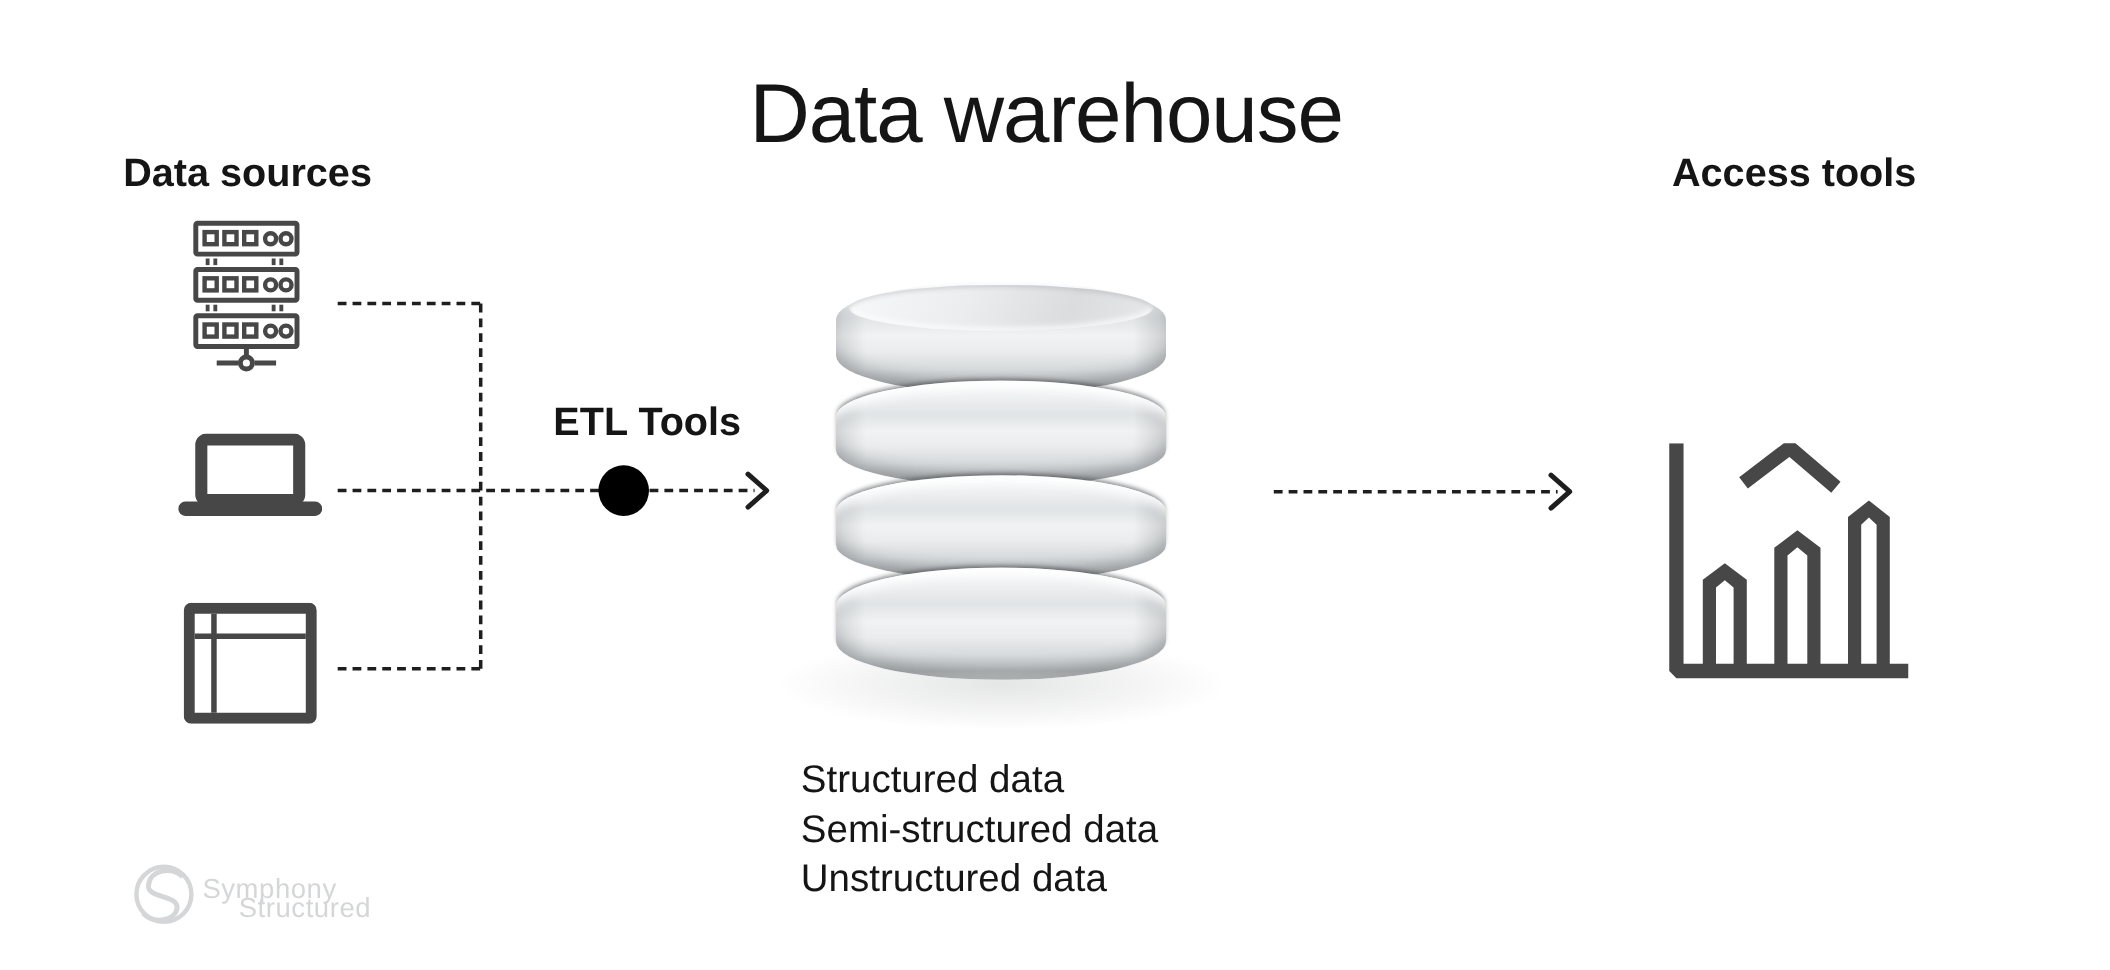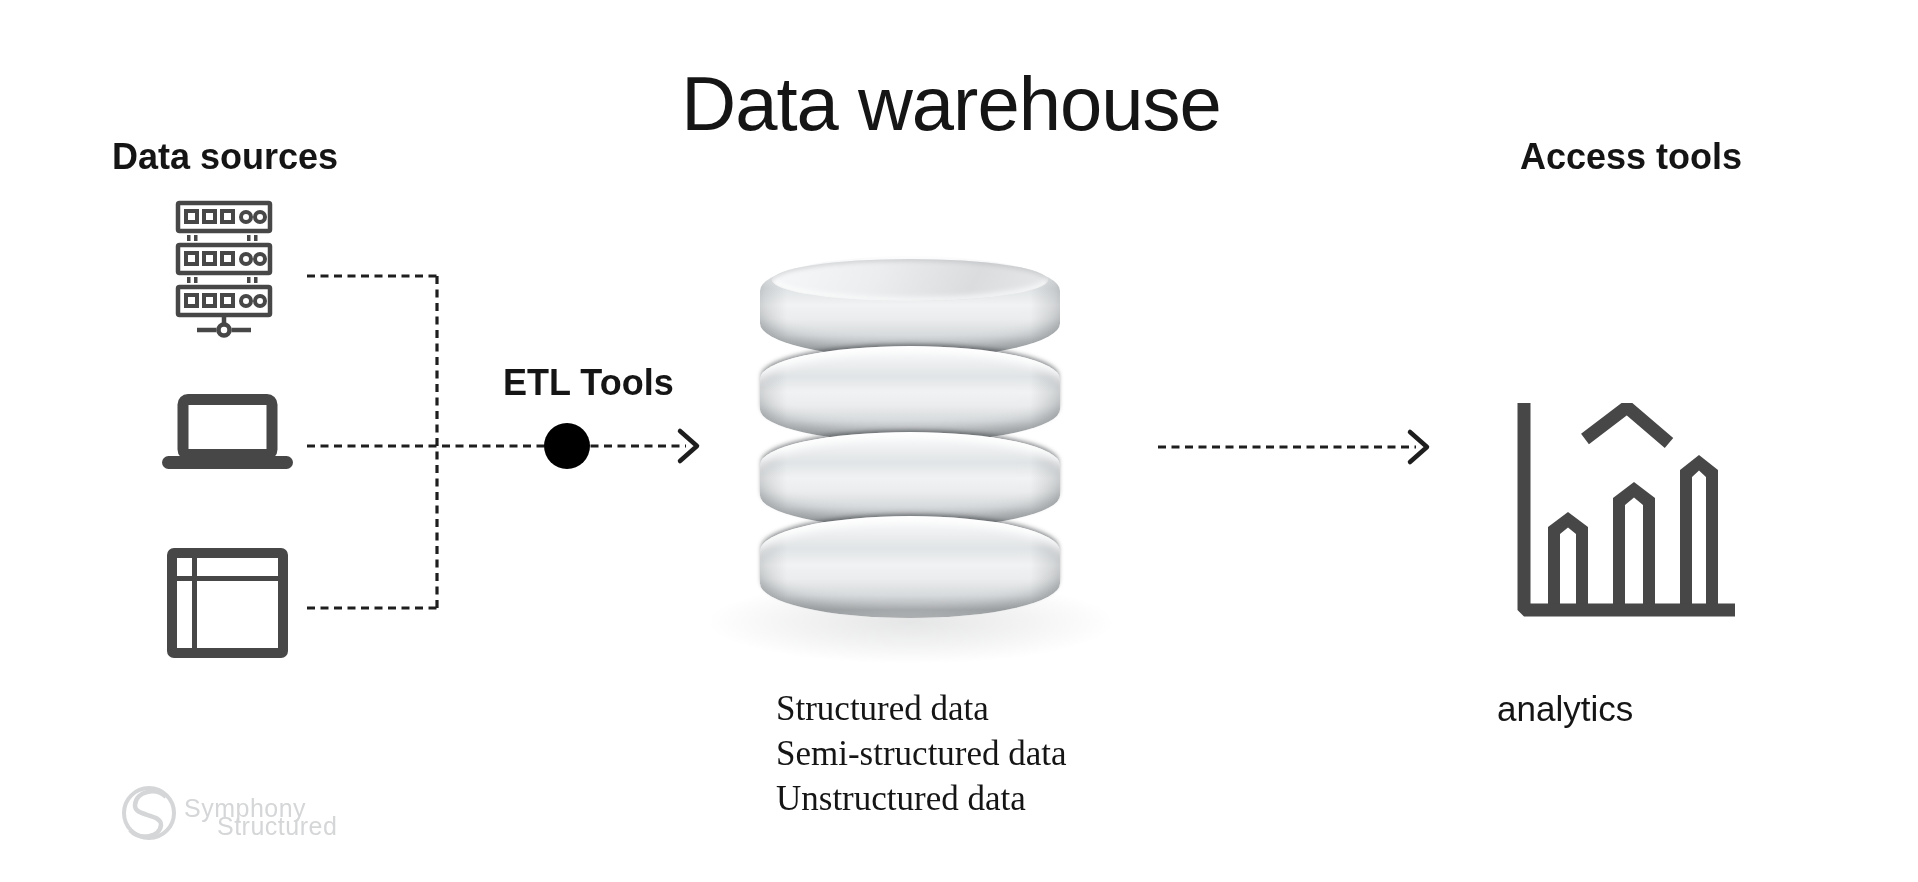--- a/index.html
+++ b/index.html
@@ -67,21 +67,21 @@
   .disc-2{top:90px;height:96px;}
   .disc-3{top:176px;height:96px;}
   .disc-4{top:260px;height:102px;}
   .disc-1::after{
     content:"";position:absolute;left:4%;top:3px;width:92%;height:42px;border-radius:50%;
     background:linear-gradient(115deg,#f7f8f9 0%,#ebedee 38%,#dadcde 72%,#e6e8e9 100%);
     box-shadow:inset 0 2px 4px rgba(128,133,138,.28), inset 0 -3px 6px rgba(255,255,255,.85);
   }
 
   .caption{position:absolute;font-size:35px;line-height:45px;font-weight:400;color:var(--c-text);}
-  .cap-warehouse{left:776px;top:686px;font-family:Liberation Serif, serif;}
+  .cap-warehouse{left:728px;top:686px;}
   .cap-access{left:1497px;top:686px;}
   .caption div{white-space:nowrap;}
 
   
   .logo{position:absolute;left:120px;top:782px;width:230px;height:60px;color:var(--c-logo);}
   .logo-mark{position:absolute;left:0;top:2px;}
   .logo-line{position:absolute;font-size:25px;letter-spacing:.5px;white-space:nowrap;color:var(--c-logo);}
   .logo-line1{left:64px;top:12px;}
   .logo-line2{left:97px;top:30px;}
 </style>
@@ -176,21 +176,20 @@
     <path class="stroke-ic" d="M7 0 V207 H218" stroke-width="13" stroke-linejoin="bevel"></path>
     <path class="stroke-ic" d="M68 36 L110 4 L152 40" stroke-width="13" stroke-linejoin="miter"></path>
   </svg>
 
   <div class="caption cap-warehouse">
     <div>Structured data</div>
     <div>Semi-structured data</div>
     <div>Unstructured data</div>
   </div>
   <div class="caption cap-access">
-    <div>analytics</div>
   </div>
 
   <div class="logo">
     <svg class="logo-mark" width="58" height="58" viewBox="0 0 58 58">
       <circle class="logo-stroke" cx="29" cy="29" r="25" stroke-width="4"></circle>
       <path class="logo-stroke" d="M46 13 C 36 3, 16 7, 15 21 C 14 33, 41 29, 41 41 C 40 53, 20 57, 10 46" stroke-width="4.5"></path>
     </svg>
     <div class="logo-line logo-line1">Symphony</div>
     <div class="logo-line logo-line2">Structured</div>
   </div>

